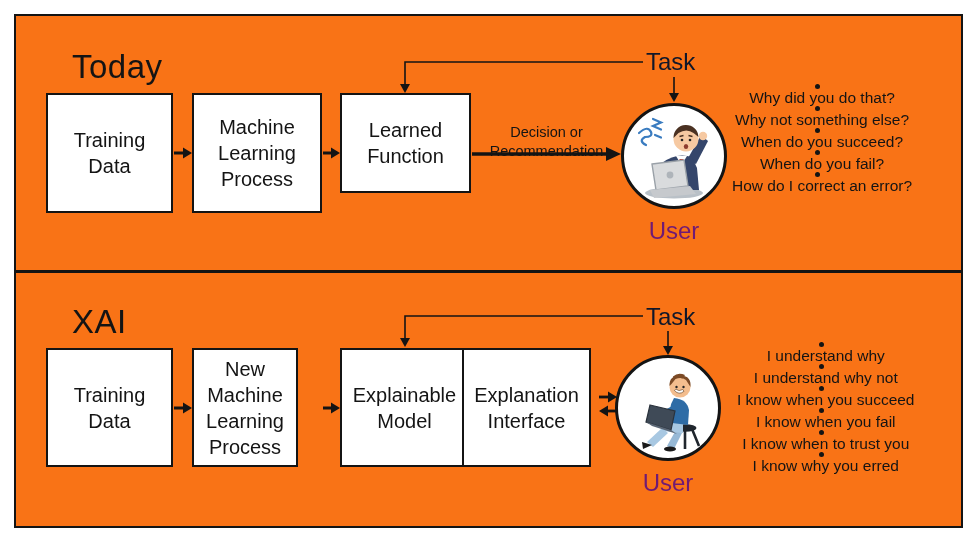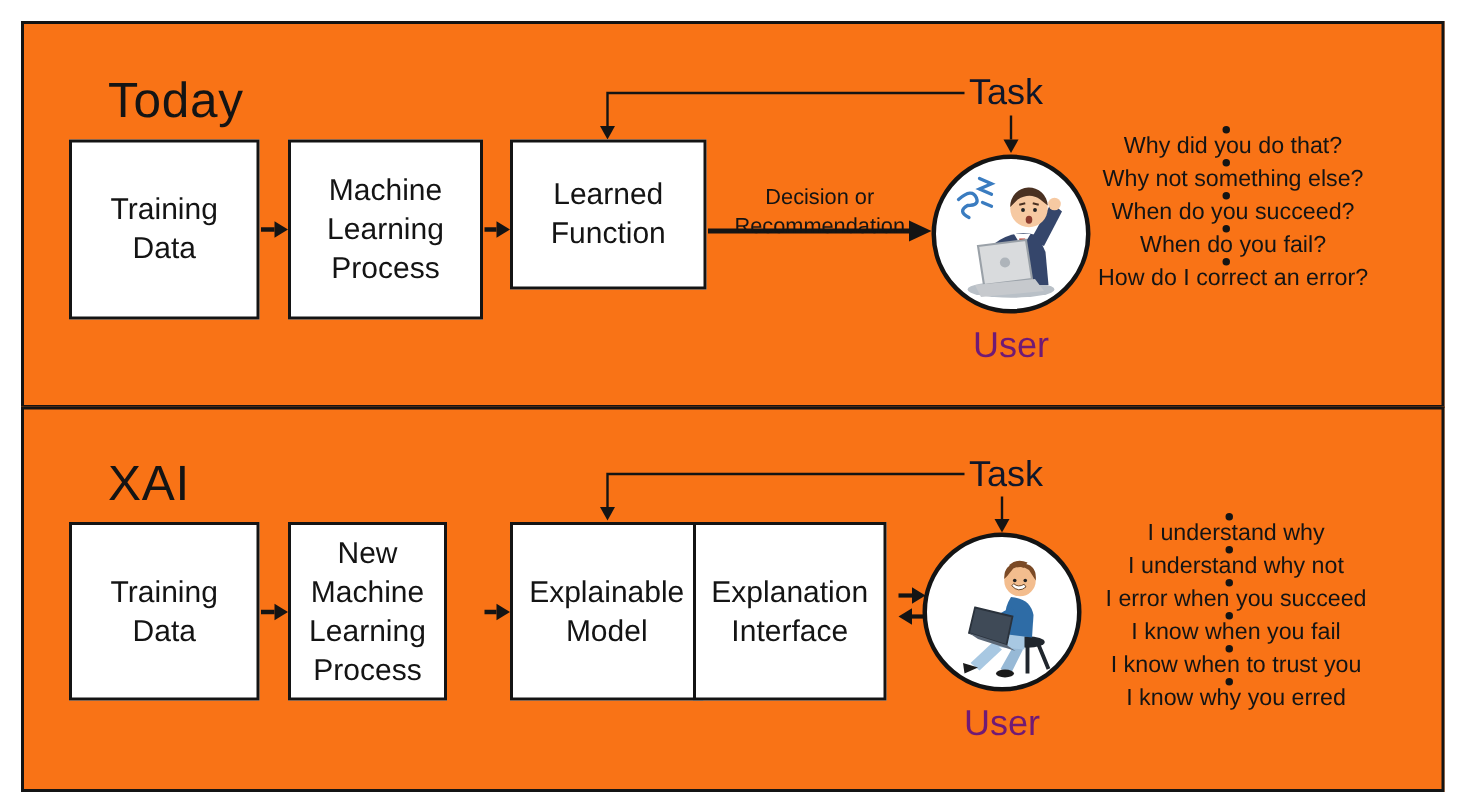--- a/index.html
+++ b/index.html
@@ -229,21 +229,21 @@
     <li>
         <span class="dot"></span>
         <span>I understand why</span>
       </li>
     <li>
         <span class="dot"></span>
         <span>I understand why not</span>
       </li>
     <li>
         <span class="dot"></span>
-        <span>I error when you succeed</span>
+        <span>I know when you succeed</span>
       </li>
     <li>
         <span class="dot"></span>
         <span>I know when you fail</span>
       </li>
     <li>
         <span class="dot"></span>
         <span>I know when to trust you</span>
       </li>
     <li>

